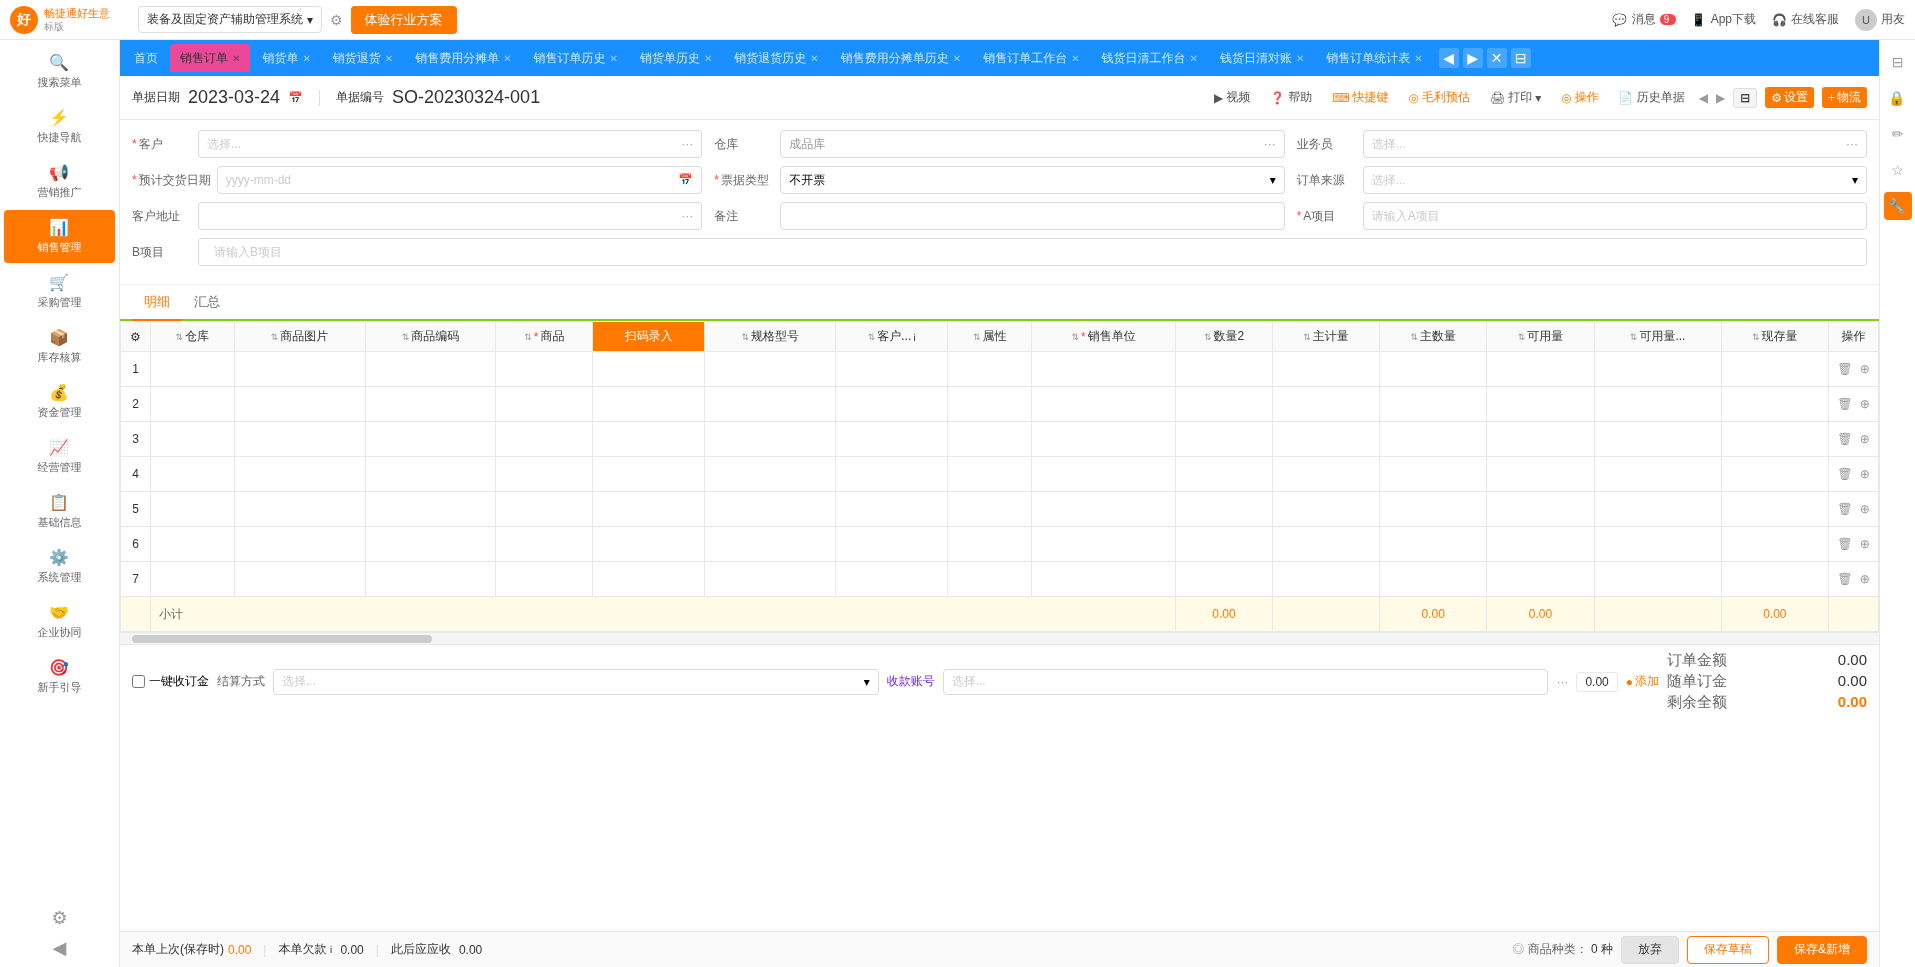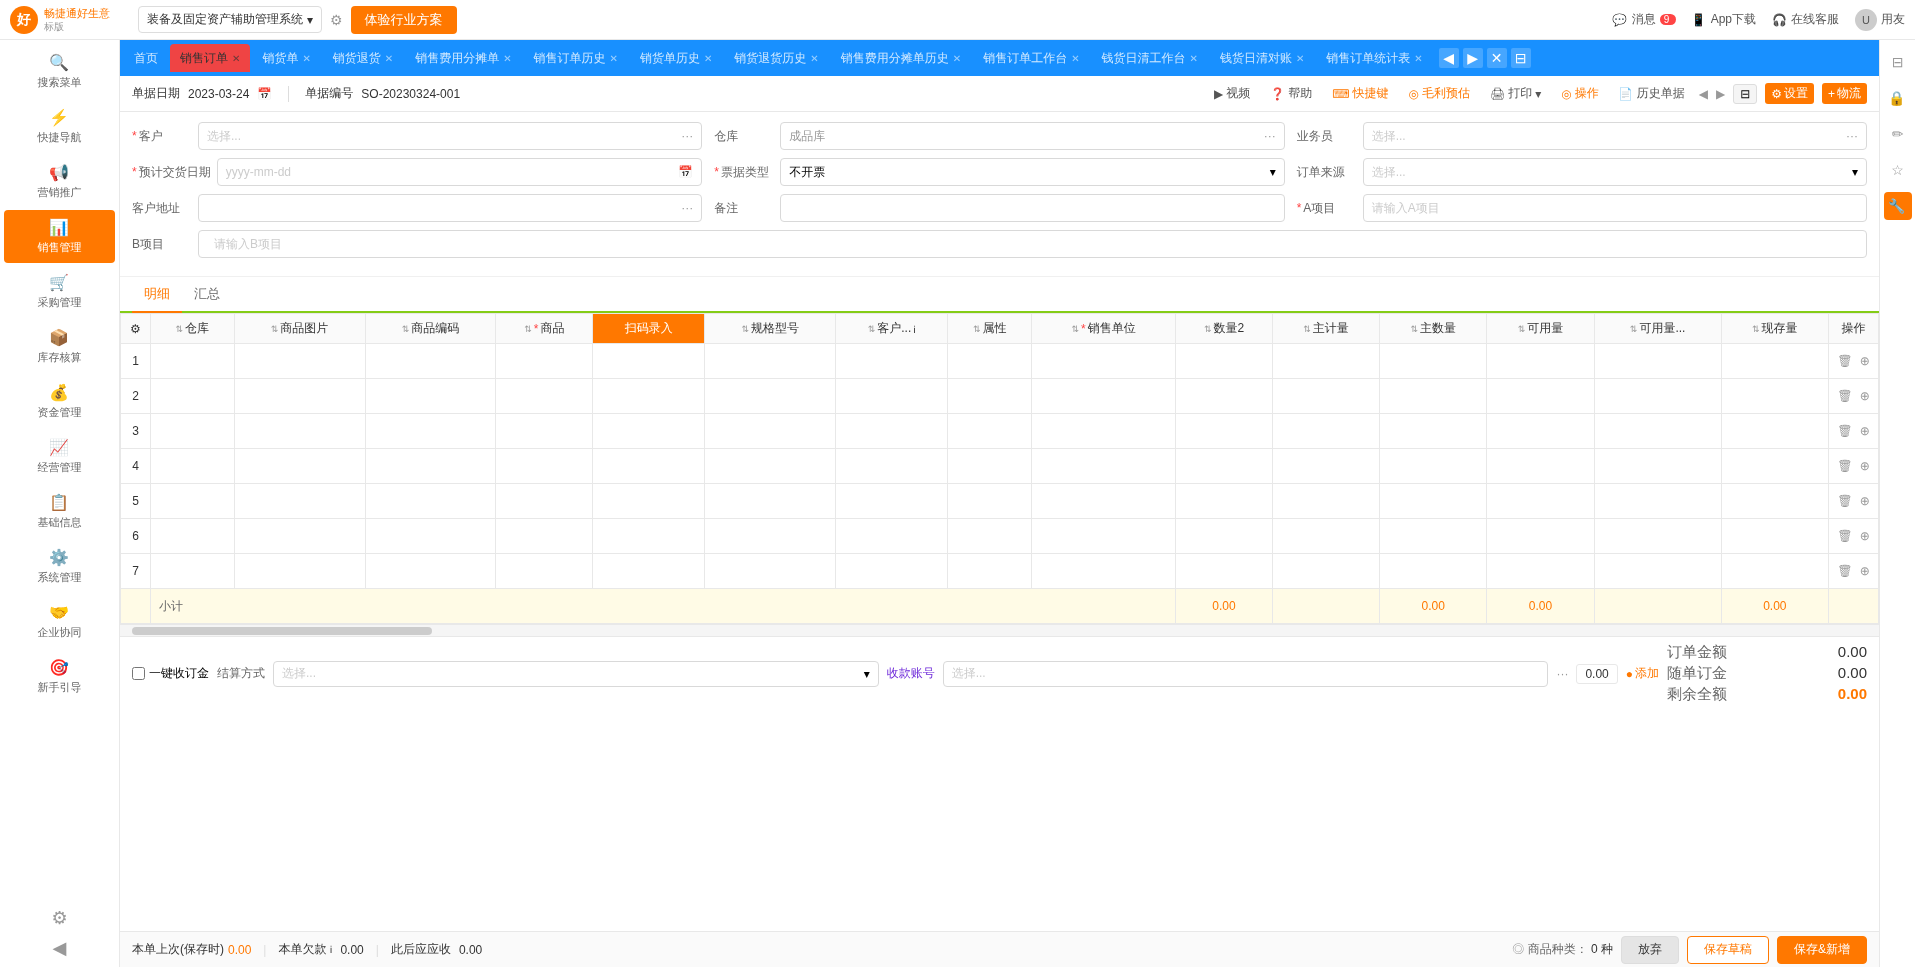--- a/index.html
+++ b/index.html
@@ -27,32 +27,32 @@
     .sidebar-icon { font-size: 16px; }
     .sidebar-bottom { margin-top: auto; display: flex; flex-direction: column; align-items: center; gap: 8px; padding: 8px; }
     .sidebar-bottom-icon { font-size: 18px; color: #999; cursor: pointer; }
     
     
     .content { flex: 1; display: flex; flex-direction: column; overflow: hidden; }
     
     
     .tab-bar { height: 36px; background: #1890ff; display: flex; align-items: center; padding: 0 4px; overflow: hidden; }
     .tab-item { height: 28px; display: flex; align-items: center; padding: 0 10px; border-radius: 4px 4px 0 0; font-size: 12px; cursor: pointer; white-space: nowrap; gap: 4px; color: rgba(255,255,255,0.8); margin-right: 2px; }
-    .tab-item.active { background: #ef4444; color: #333; }
+    .tab-item.active { background: #ec4899; color: #333; }
     .tab-close { font-size: 10px; opacity: 0.7; }
     .tab-nav { display: flex; align-items: center; gap: 4px; margin-left: 4px; }
     .tab-nav-btn { color: white; cursor: pointer; font-size: 14px; background: rgba(255,255,255,0.2); border: none; width: 20px; height: 20px; border-radius: 2px; display: flex; align-items: center; justify-content: center; }
     
     
     .page-content { flex: 1; background: #fff; overflow: auto; padding: 0; }
     
     
-    .page-toolbar { height: 36px; display: flex; align-items: center; padding: 0 12px; border-bottom: 1px solid #e8e8e8; gap: 8px; background: #fff; }
+    .page-toolbar { height: 44px; display: flex; align-items: center; padding: 0 12px; border-bottom: 1px solid #e8e8e8; gap: 8px; background: #fff; }
     .toolbar-label { color: #333; font-size: 12px; }
-    .toolbar-value { color: #333; font-size: 12px; }
+    .toolbar-value { color: #333; font-size: 18px; }
     .toolbar-sep { width: 1px; height: 16px; background: #ddd; margin: 0 8px; }
     .toolbar-right { margin-left: auto; display: flex; align-items: center; gap: 8px; }
     .toolbar-btn { display: flex; align-items: center; gap: 3px; color: #555; cursor: pointer; font-size: 12px; padding: 2px 6px; border-radius: 3px; }
     .toolbar-btn.orange { color: #ff7800; }
     
     
     .form-area { padding: 10px 12px; border-bottom: 1px solid #f0f0f0; }
     .form-row { display: flex; align-items: center; margin-bottom: 8px; gap: 12px; }
     .form-field { display: flex; align-items: center; gap: 6px; flex: 1; }
     .form-label { color: #666; font-size: 12px; white-space: nowrap; min-width: 60px; }

